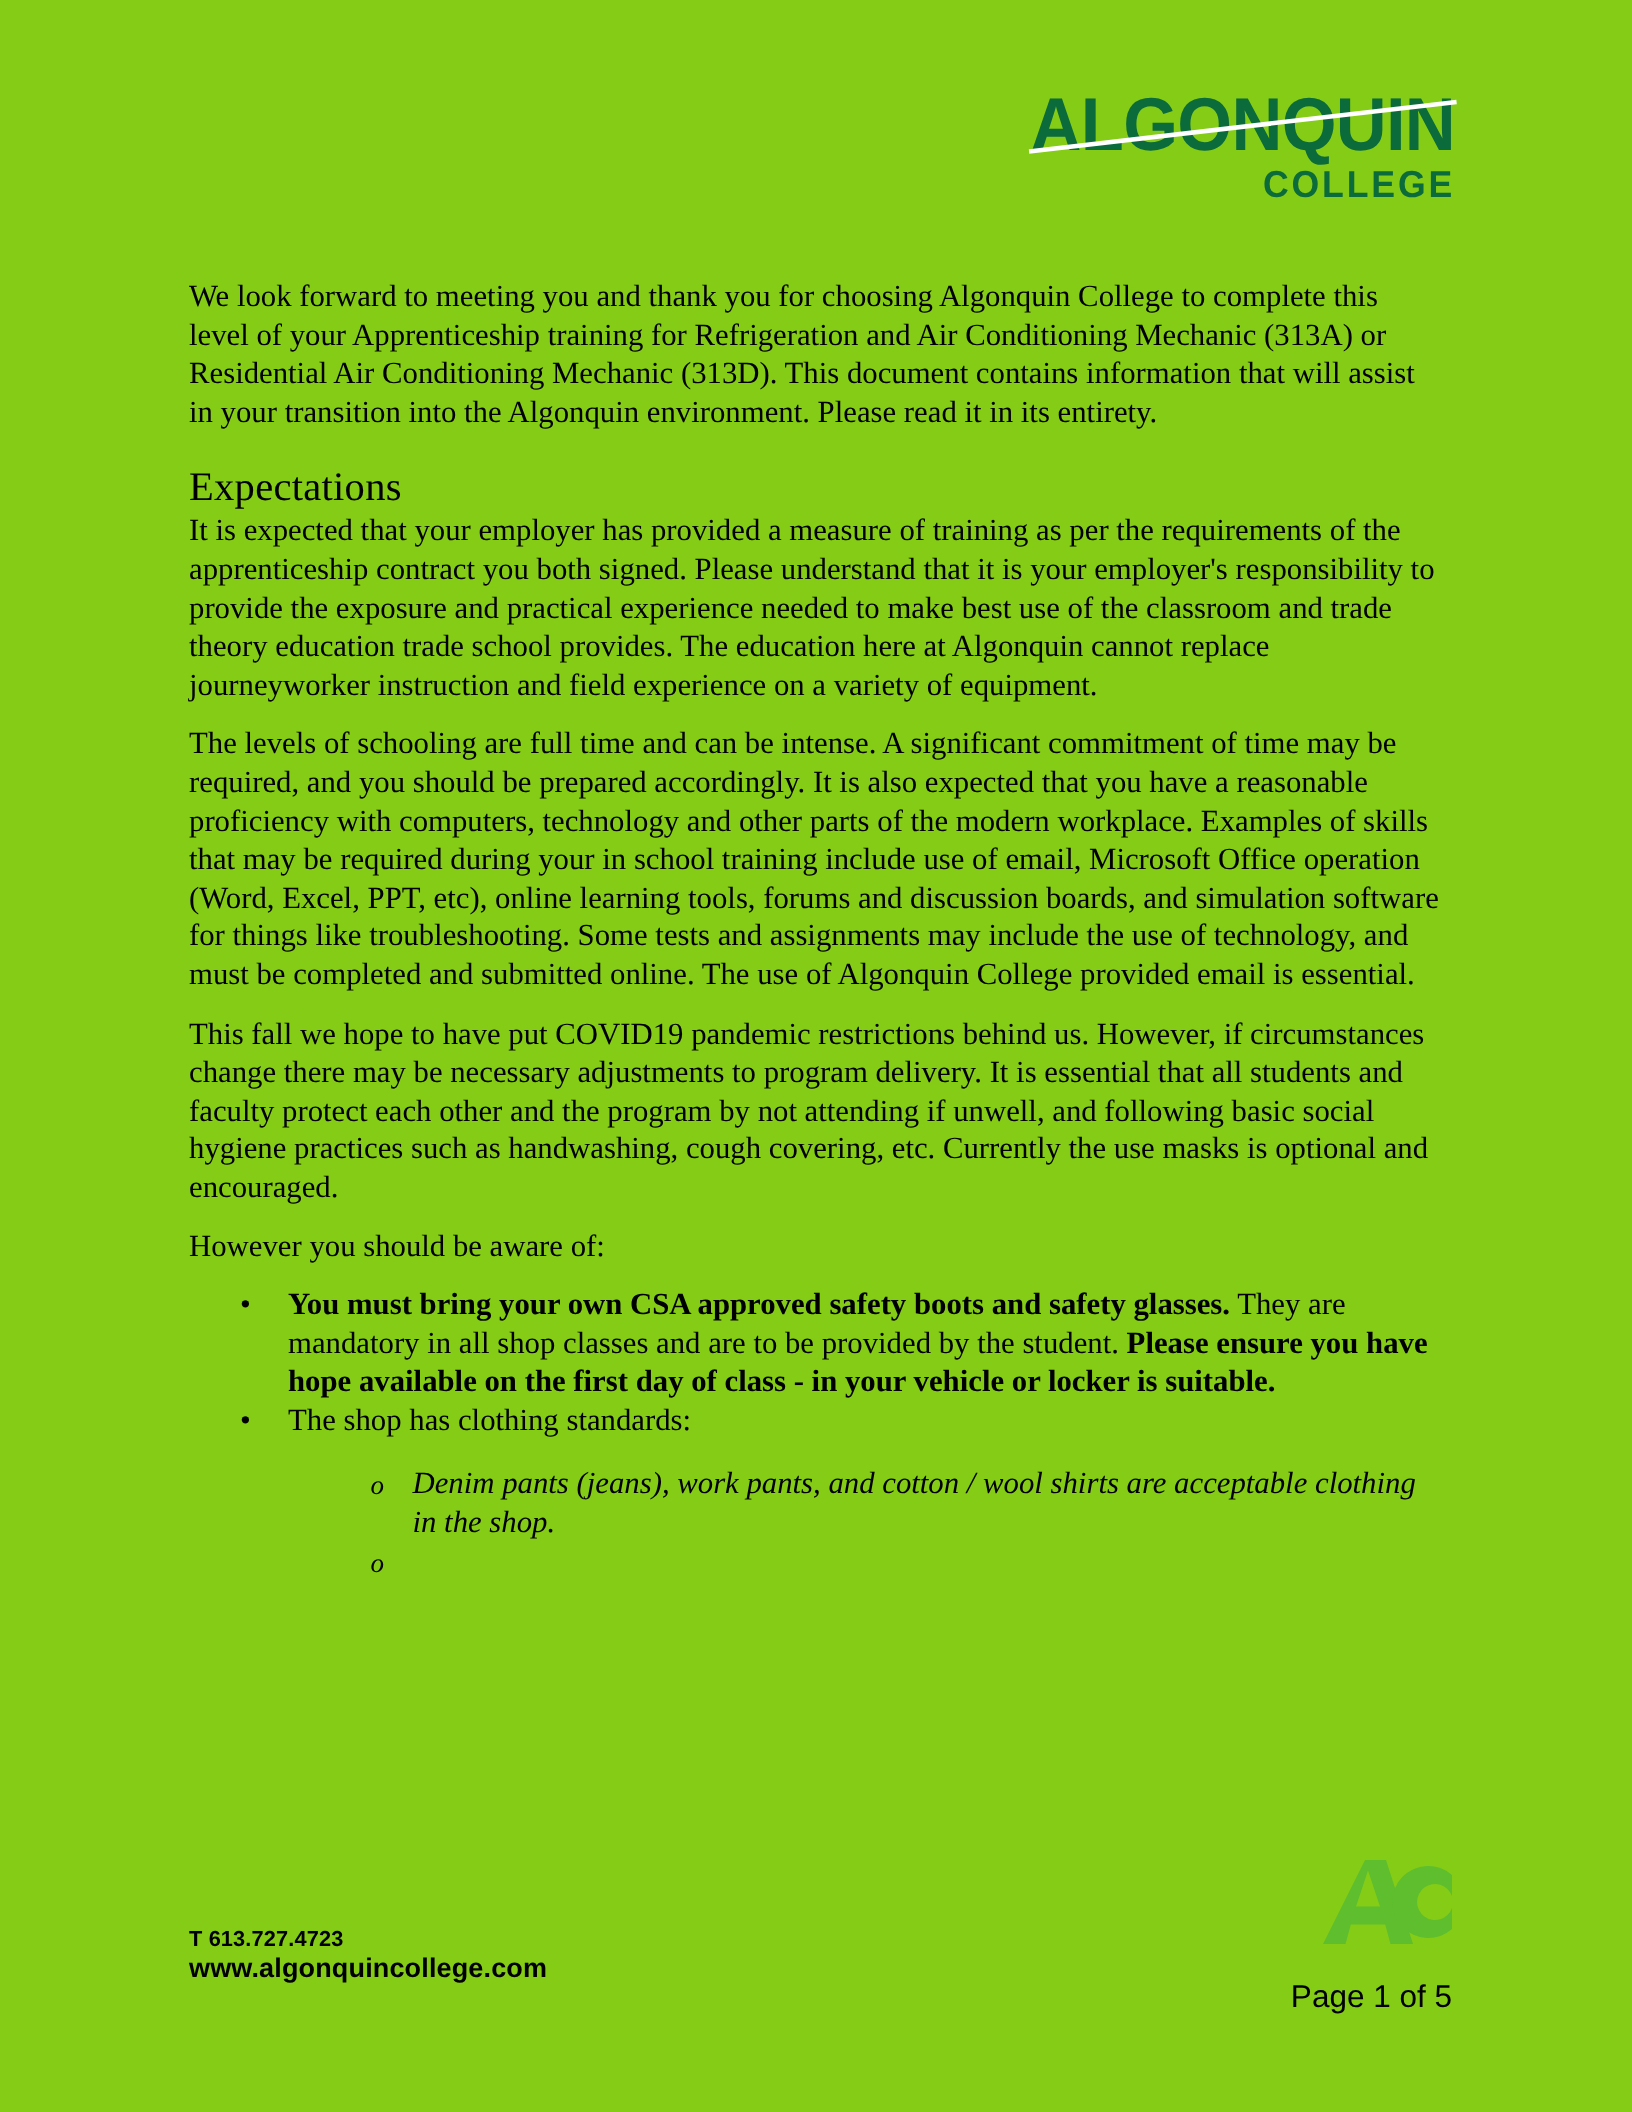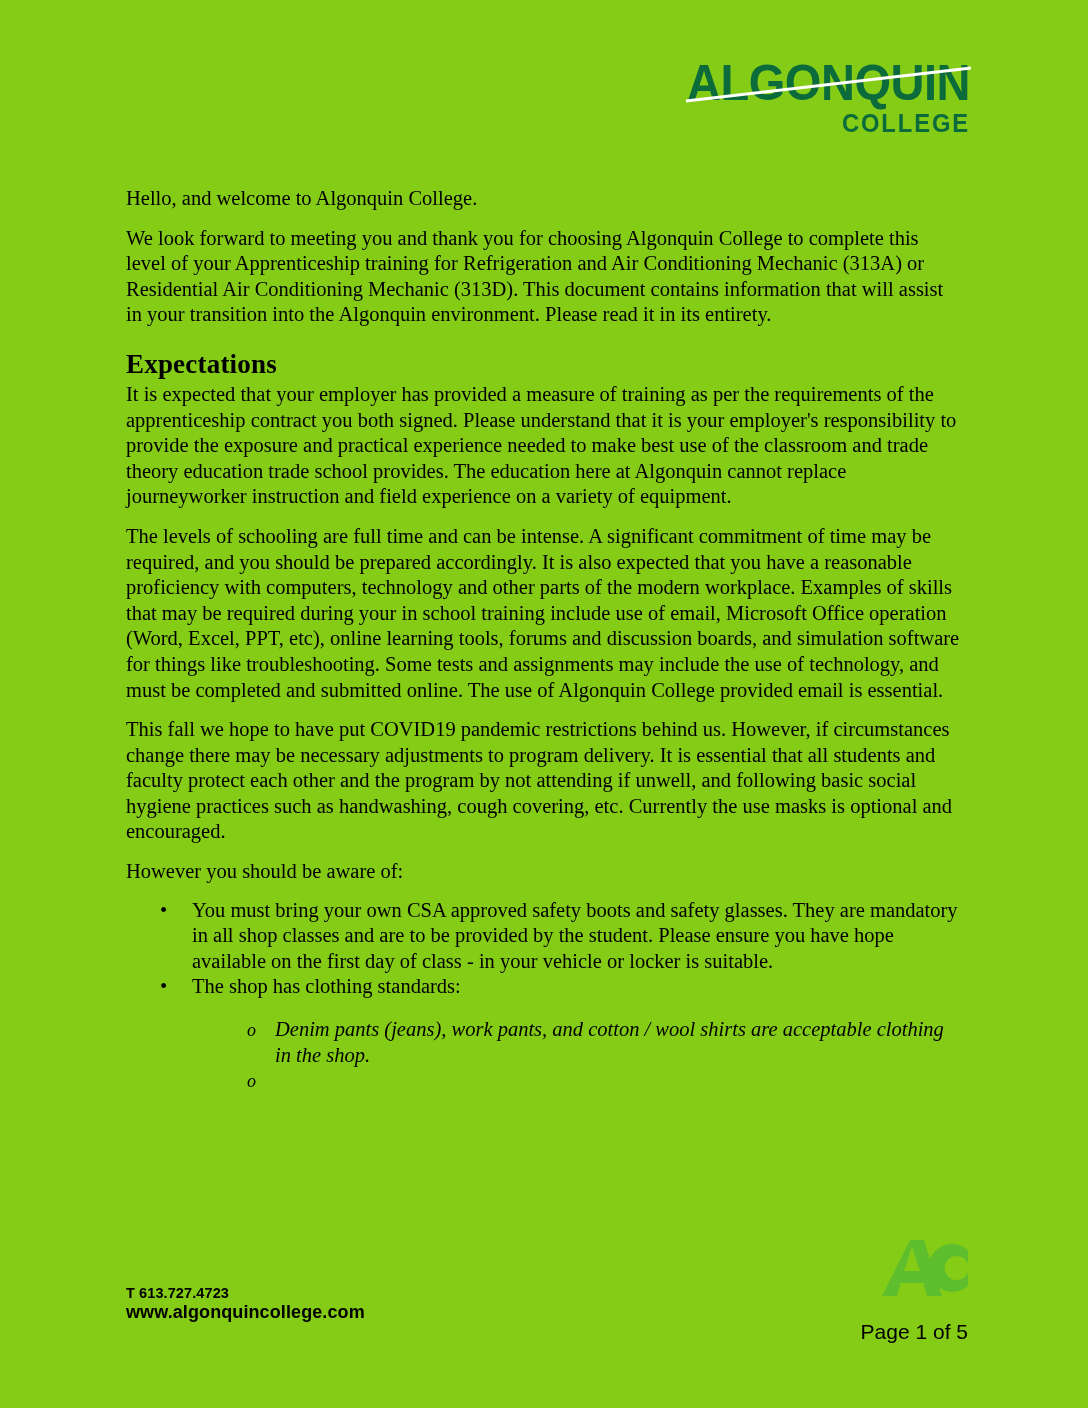--- a/index.html
+++ b/index.html
@@ -84,21 +84,21 @@
     line-height: 25.6px;
     text-align: left;
     font-family: "Liberation Serif", "DejaVu Serif", serif;
   }
   p.para.tight { margin-bottom: 13px; }
 
   h2.heading {
     margin: 20px 0 2px 0;
     font-size: 27px;
     line-height: 32px;
-    font-weight: bold;
+    font-weight: normal;
     font-family: "Liberation Serif", "DejaVu Serif", serif;
     letter-spacing: 0.2px;
   }
 
   
   ul.bullets {
     list-style: none;
     margin: 0;
     padding: 0;
   }
@@ -137,21 +137,21 @@
     left: 104px;
     top: 0;
     font-size: 18px;
     line-height: 26px;
     font-family: "Liberation Serif", "DejaVu Serif", serif;
   }
   li.subbullet .marker.circle::before {
     content: "o";
   }
 
-  strong.b { font-weight: normal; text-align: center; }
+  strong.b { font-weight: bold; text-align: center; }
 
   
   .footer {
     position: absolute;
     left: 126px;
     bottom: 86px;
     width: 836px;
   }
   .footer-address {
     font-family: "Liberation Sans", "DejaVu Sans", sans-serif;
@@ -195,21 +195,20 @@
 
 <div class="page">
 
   <div class="logo-block">
     <span class="logo-wordmark">ALGONQUIN</span>
     <span class="logo-subword">COLLEGE</span>
   </div>
 
   <div class="content">
 
-    <p class="para">Hello, and welcome to Algonquin College.</p>
 
     <p class="para">We look forward to meeting you and thank you for choosing Algonquin College to complete this level of your Apprenticeship training for Refrigeration and Air Conditioning Mechanic (313A) or Residential Air Conditioning Mechanic (313D).  This document contains information that will assist in your transition into the Algonquin environment.  Please read it in its entirety.</p>
 
     <h2 class="heading">Expectations</h2>
 
     <p class="para">It is expected that your employer has provided a measure of training as per the requirements of the apprenticeship contract you both signed.  Please understand that it is your employer's responsibility to provide the exposure and practical experience needed to make best use of the classroom and trade theory education trade school provides.  The education here at Algonquin cannot replace journeyworker instruction and field experience on a variety of equipment.</p>
 
     <p class="para">The levels of schooling are full time and can be intense.  A significant commitment of time may be required, and you should be prepared accordingly.  It is also expected that you have a reasonable proficiency with computers, technology and other parts of the modern workplace.  Examples of skills that may be required during your in school training include use of email, Microsoft Office operation (Word, Excel, PPT, etc), online learning tools, forums and discussion boards, and simulation software for things like troubleshooting.  Some tests and assignments may include the use of technology, and must be completed and submitted online.  The use of Algonquin College provided email is essential.</p>
 
     <p class="para">This fall we hope to have put COVID19 pandemic restrictions behind us.  However, if circumstances change there may be necessary adjustments to program delivery.  It is essential that all students and faculty protect each other and the program by not attending if unwell, and following basic social hygiene practices such as handwashing, cough covering, etc.  Currently the use masks is optional and encouraged.</p>

